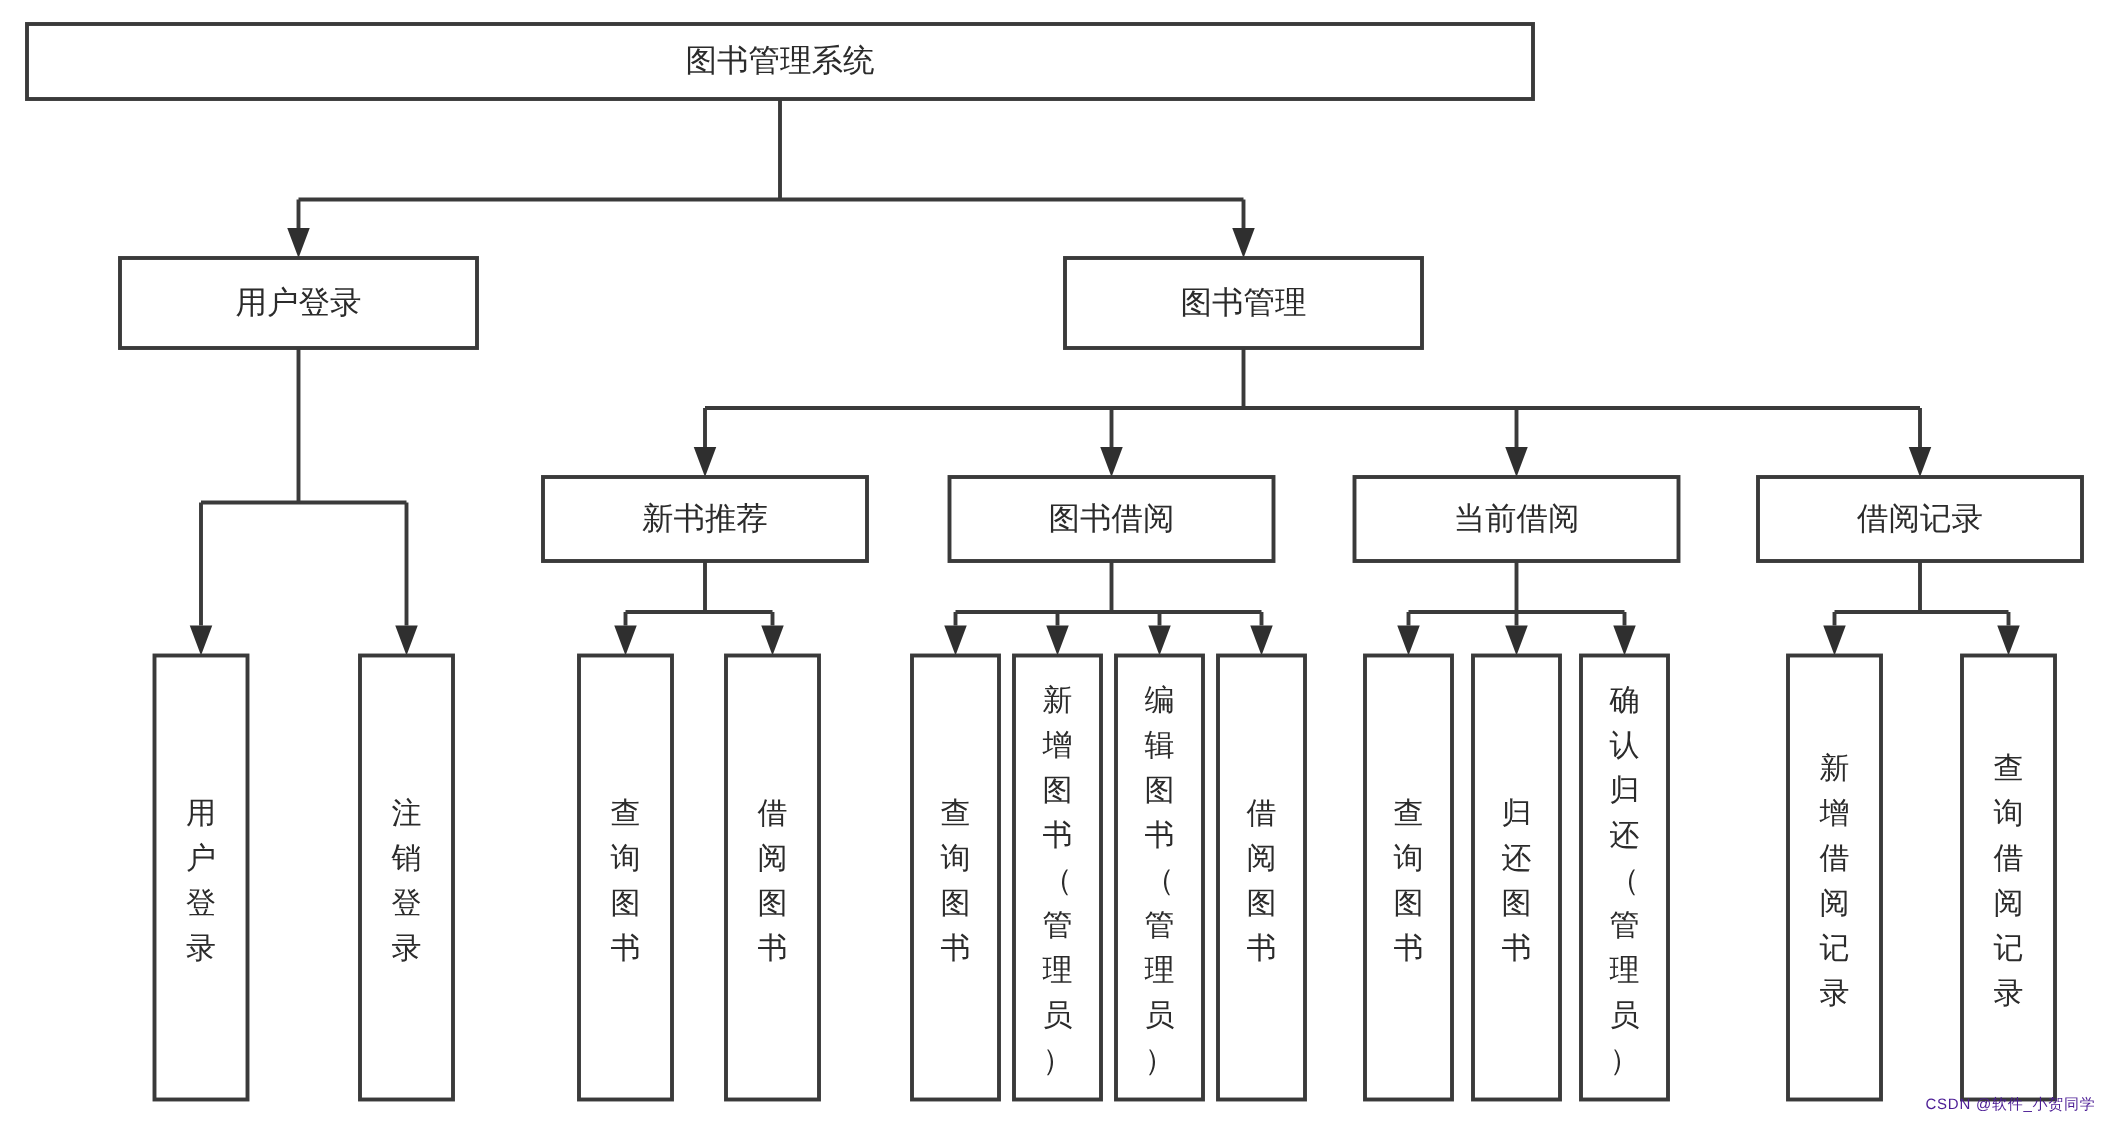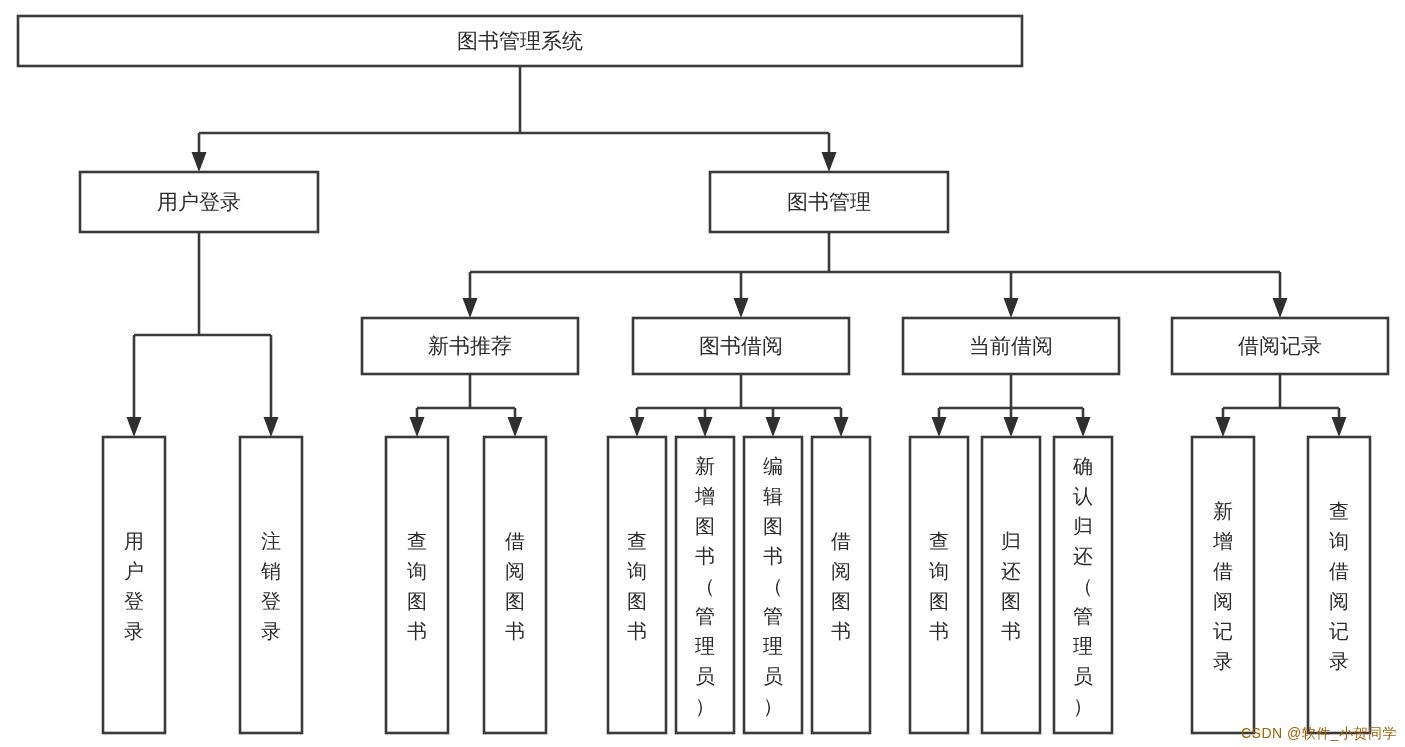--- a/index.html
+++ b/index.html
@@ -52,22 +52,22 @@
     font-family: "Liberation Sans", "DejaVu Sans", sans-serif;
     font-size: 20px;
     fill: #2b2b2b;
     text-anchor: middle;
   }
   .watermark {
     position: absolute;
     right: 8px;
     bottom: 4px;
     font-family: "Liberation Sans", "DejaVu Sans", sans-serif;
-    font-size: 14px;
-    color: #a16207;
+    font-size: 10px;
+    color: #4c1d95;
     letter-spacing: 0.5px;
     white-space: nowrap;
     pointer-events: none;
   }
 </style>
 </head>
 <body>
 
 <div id="diagram-root">
   <svg class="flow" viewBox="0 0 1405 747" xmlns="http://www.w3.org/2000/svg">

